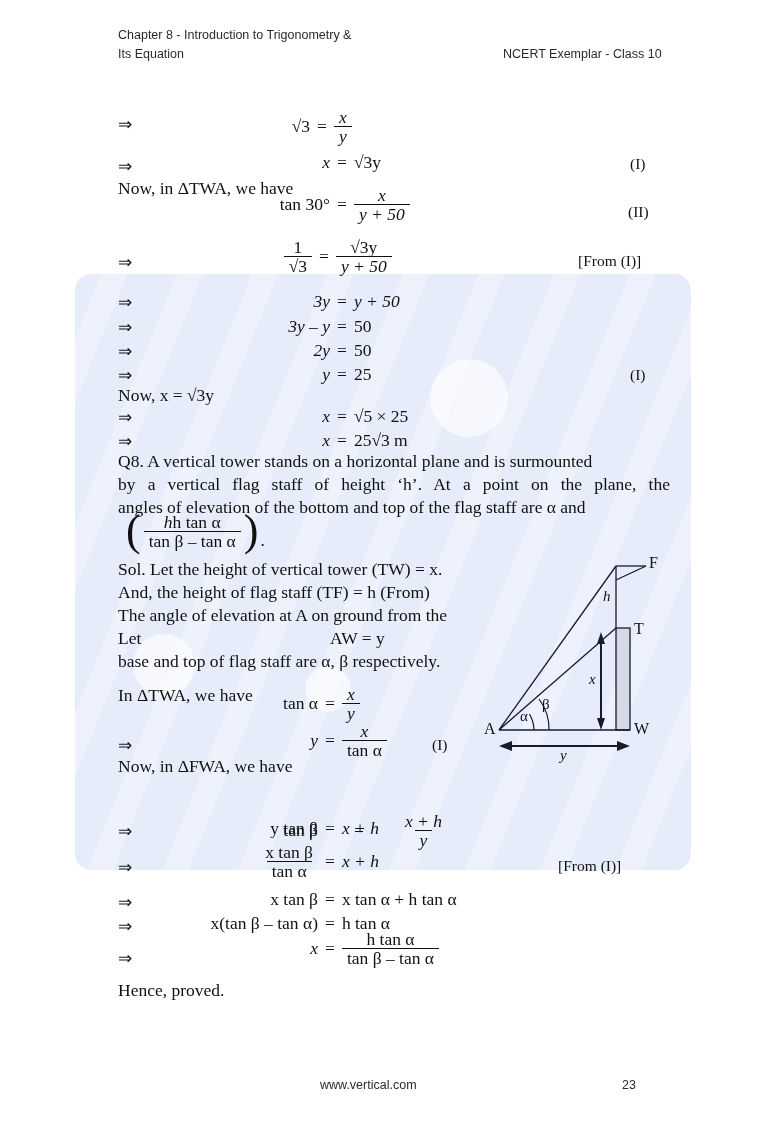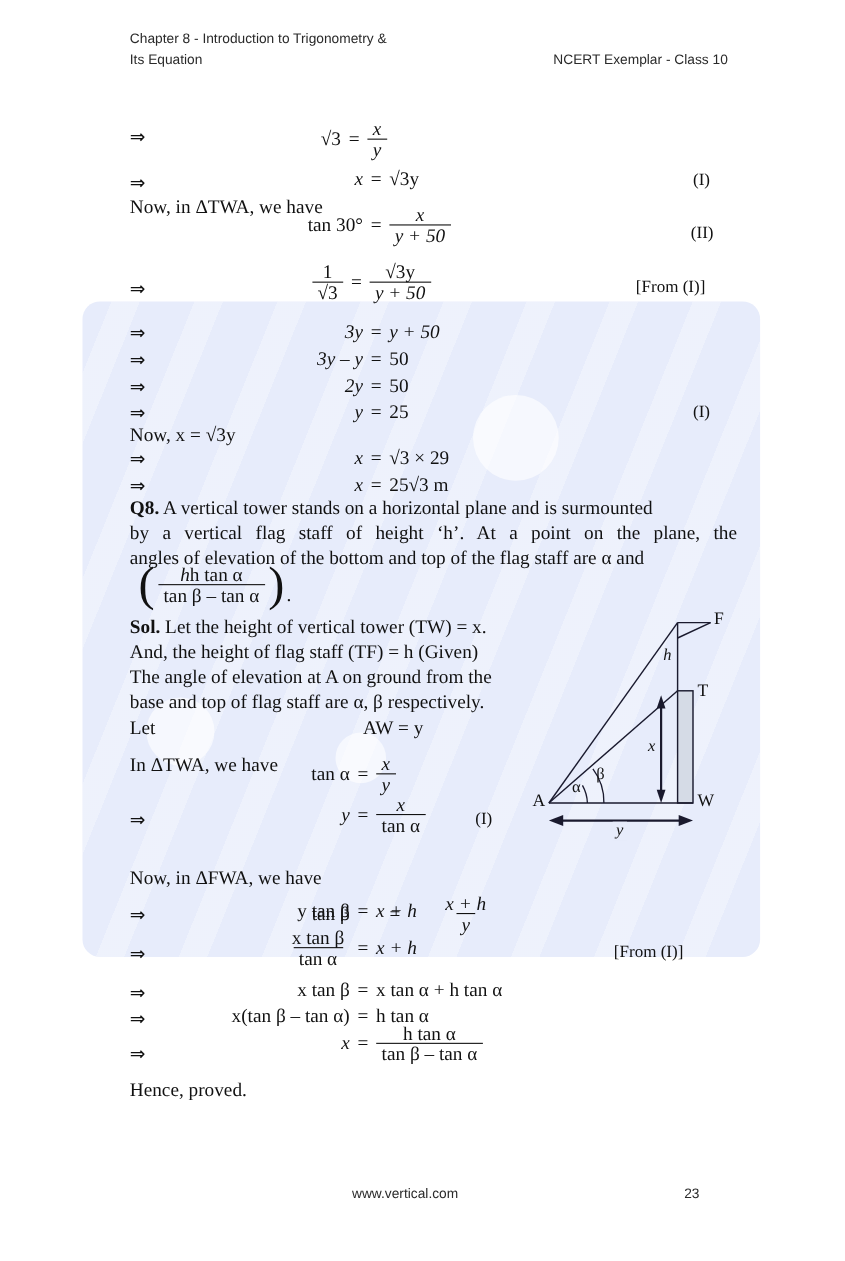--- a/index.html
+++ b/index.html
@@ -33,21 +33,21 @@
         rgba(255,255,255,.55) 70px);
     opacity:.55;pointer-events:none;
   }
   .blob{position:absolute;border-radius:50%;background:rgba(255,255,255,.62);pointer-events:none;}
 
   
   .row{position:absolute;white-space:nowrap;}
   .arrow{position:absolute;left:118px;font-size:17px;line-height:1;}
   .txt{font-size:17.5px;}
   .ital{font-style:italic;}
-  .bold{font-weight:bold;}
+  .bold{font-weight:normal;}
   .tag{position:absolute;font-size:15.5px;}
 
   
   .eq{position:absolute;font-size:17.5px;display:flex;align-items:center;}
   .eq .lhs{text-align:right;display:inline-block;}
   .eq .eqs{padding:0 7px;}
 
   
   .frac{display:inline-flex;flex-direction:column;align-items:center;vertical-align:middle;line-height:1.05;}
   .frac .num{padding:0 5px;}
@@ -164,21 +164,21 @@
     <span>25</span>
   </div>
   <div class="tag" style="left:630px;top:366px;">(I)</div>
 
   <div class="row txt" style="left:118px;top:385px;">Now, x = √3y</div>
 
   <div class="arrow" style="top:409px;">⇒</div>
   <div class="eq" style="left:250px;top:406px;">
     <span class="lhs ital" style="width:80px;"><span>x</span></span>
     <span class="eqs">=</span>
-    <span>√3 × 29</span>
+    <span>√5 × 25</span>
   </div>
 
   <div class="arrow" style="top:433px;">⇒</div>
   <div class="eq" style="left:250px;top:430px;">
     <span class="lhs ital" style="width:80px;"><span>x</span></span>
     <span class="eqs">=</span>
     <span>25√3 m</span>
   </div>
 
   <div class="para" style="left:118px;top:450px;width:552px;">
@@ -202,27 +202,27 @@
     </span>
     <span style="font-size:44px;line-height:0.7;font-weight:300;margin:0 2px 0 3px;">)</span>
     <span style="align-self:flex-end;">.</span>
   </div>
 
   <div class="para" style="left:118px;top:558px;width:420px;">
     <div style="white-space:nowrap;">
       <span class="bold">Sol.</span>
       <span>Let the height of vertical tower (TW) = x.</span>
     </div>
-    <div style="white-space:nowrap;">And, the height of flag staff (TF) = h    (Given)</div>
+    <div style="white-space:nowrap;">And, the height of flag staff (TF) = h    (From)</div>
     <div style="white-space:nowrap;">The angle of elevation at A on ground from the</div>
-    <div style="white-space:nowrap;">base and top of flag staff are α, β respectively.</div>
     <div style="white-space:nowrap;position:relative;height:23px;">
       <span>Let</span>
       <span style="position:absolute;left:212px;">AW = y</span>
     </div>
+    <div style="white-space:nowrap;">base and top of flag staff are α, β respectively.</div>
     <div style="white-space:nowrap;margin-top:11px;">In ΔTWA, we have</div>
   </div>
 
   <div class="eq" style="left:250px;top:685px;">
     <span class="lhs" style="width:68px;"><span>tan α</span></span>
     <span class="eqs">=</span>
     <span class="frac">
       <span class="num ital">x</span>
       <span class="den ital">y</span>
     </span>
@@ -232,21 +232,21 @@
   <div class="eq" style="left:250px;top:722px;">
     <span class="lhs ital" style="width:68px;"><span>y</span></span>
     <span class="eqs">=</span>
     <span class="frac">
       <span class="num ital">x</span>
       <span class="den">tan α</span>
     </span>
   </div>
   <div class="tag" style="left:432px;top:736px;">(I)</div>
 
-  <div class="row txt" style="left:118px;top:756px;margin-top:32px;">Now, in ΔFWA, we have</div>
+  <div class="row txt" style="left:118px;top:756px;">Now, in ΔFWA, we have</div>
 
   <div class="eq" style="left:250px;top:812px;gap:29px;">
     <span class="lhs" style="width:68px;"><span>tan β</span></span>
     <span class="eqs">=</span>
     <span class="frac">
       <span class="num ital">x + h</span>
       <span class="den ital">y</span>
     </span>
   </div>
 

